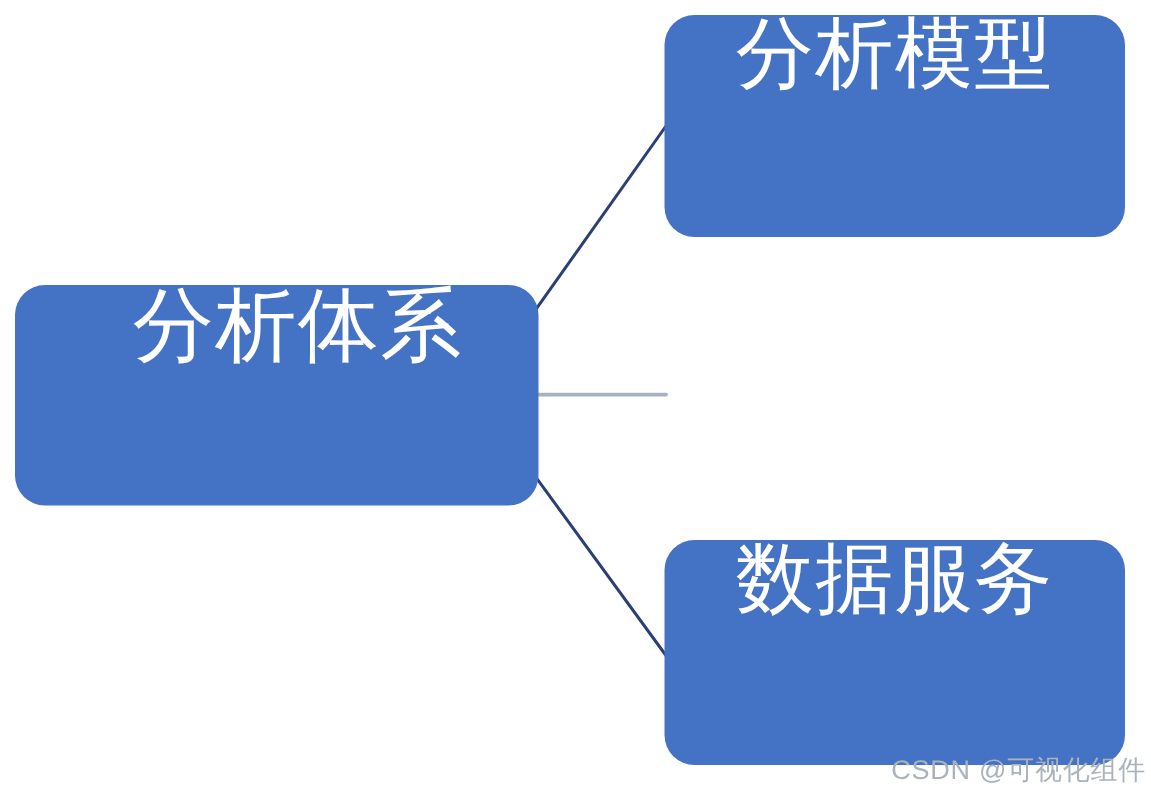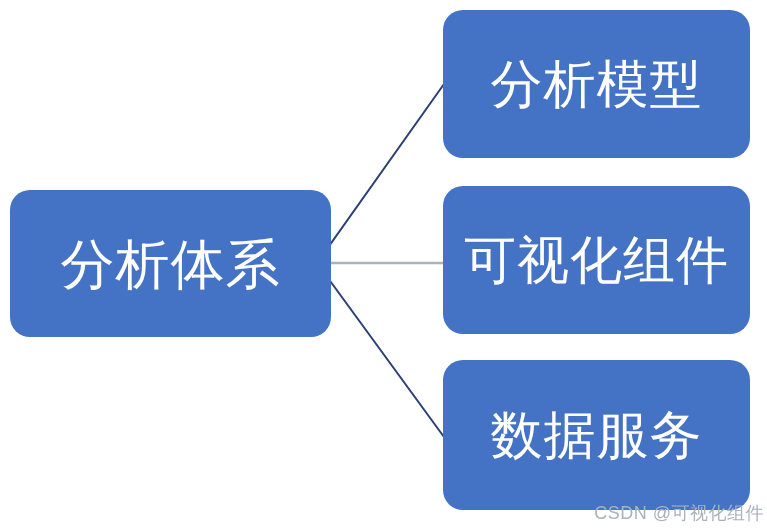--- a/index.html
+++ b/index.html
@@ -28,33 +28,34 @@
     stroke-linecap: round;
   }
   .conn.straight {
     stroke-width: 2.5;
   }
   .node {
     position: absolute;
     background: var(--node-fill, #4472C4);
     border-radius: 20px;
     display: flex;
-    align-items: center;
+    align-items: flex-start;
     justify-content: center;
     color: var(--node-text, #ffffff);
     text-align: center;
     line-height: 1;
     letter-spacing: 1px;
   }
   .node-root {
     left: 10px;
     top: 190px;
     width: 321px;
     height: 147px;
     font-size: 54px;
+    padding-left: 28px;
   }
   .node-child {
     left: 443px;
     width: 307px;
     height: 148px;
     font-size: 52px;
   }
   .child-1 { top: 10px; }
   .child-2 { top: 186px; }
   .child-3 { top: 360px; height: 150px; }
@@ -80,23 +81,20 @@
   </svg>
 
   <div class="node node-root">
     <span class="node-label">分析体系</span>
   </div>
 
   <div class="node node-child child-1">
     <span class="node-label">分析模型</span>
   </div>
 
-  <div class="node node-child child-2">
-    <span class="node-label">可视化组件</span>
-  </div>
 
   <div class="node node-child child-3">
     <span class="node-label">数据服务</span>
   </div>
 
   <div class="watermark">CSDN @可视化组件</div>
 
 </div>
 
 </body></html>

